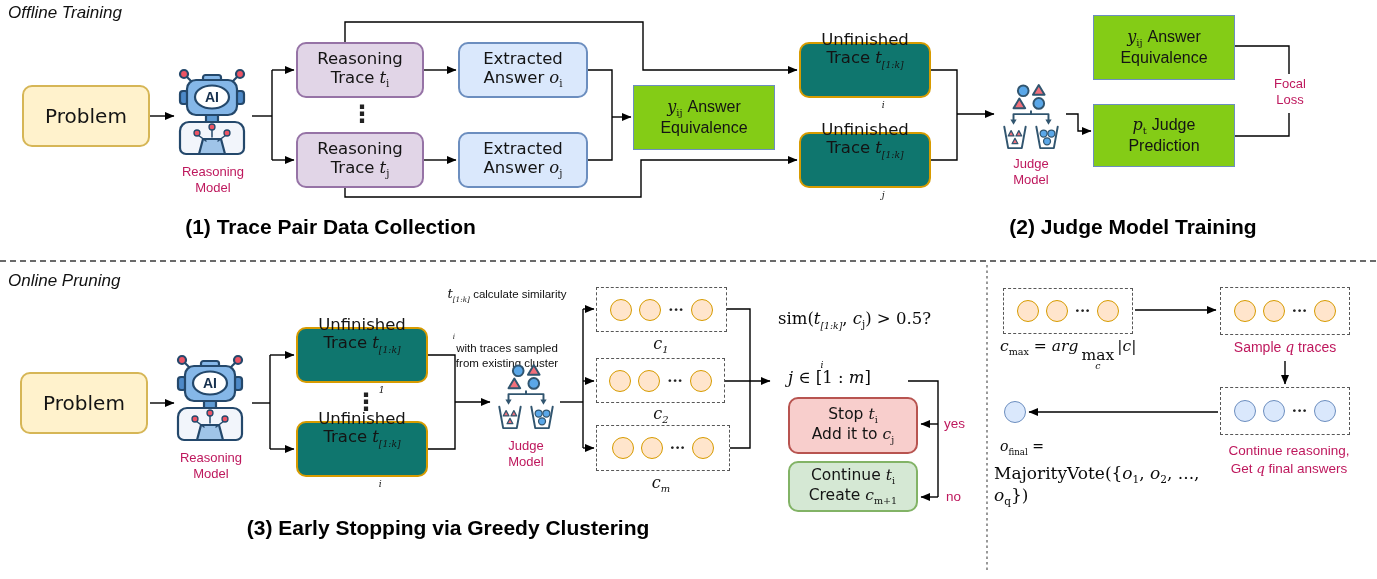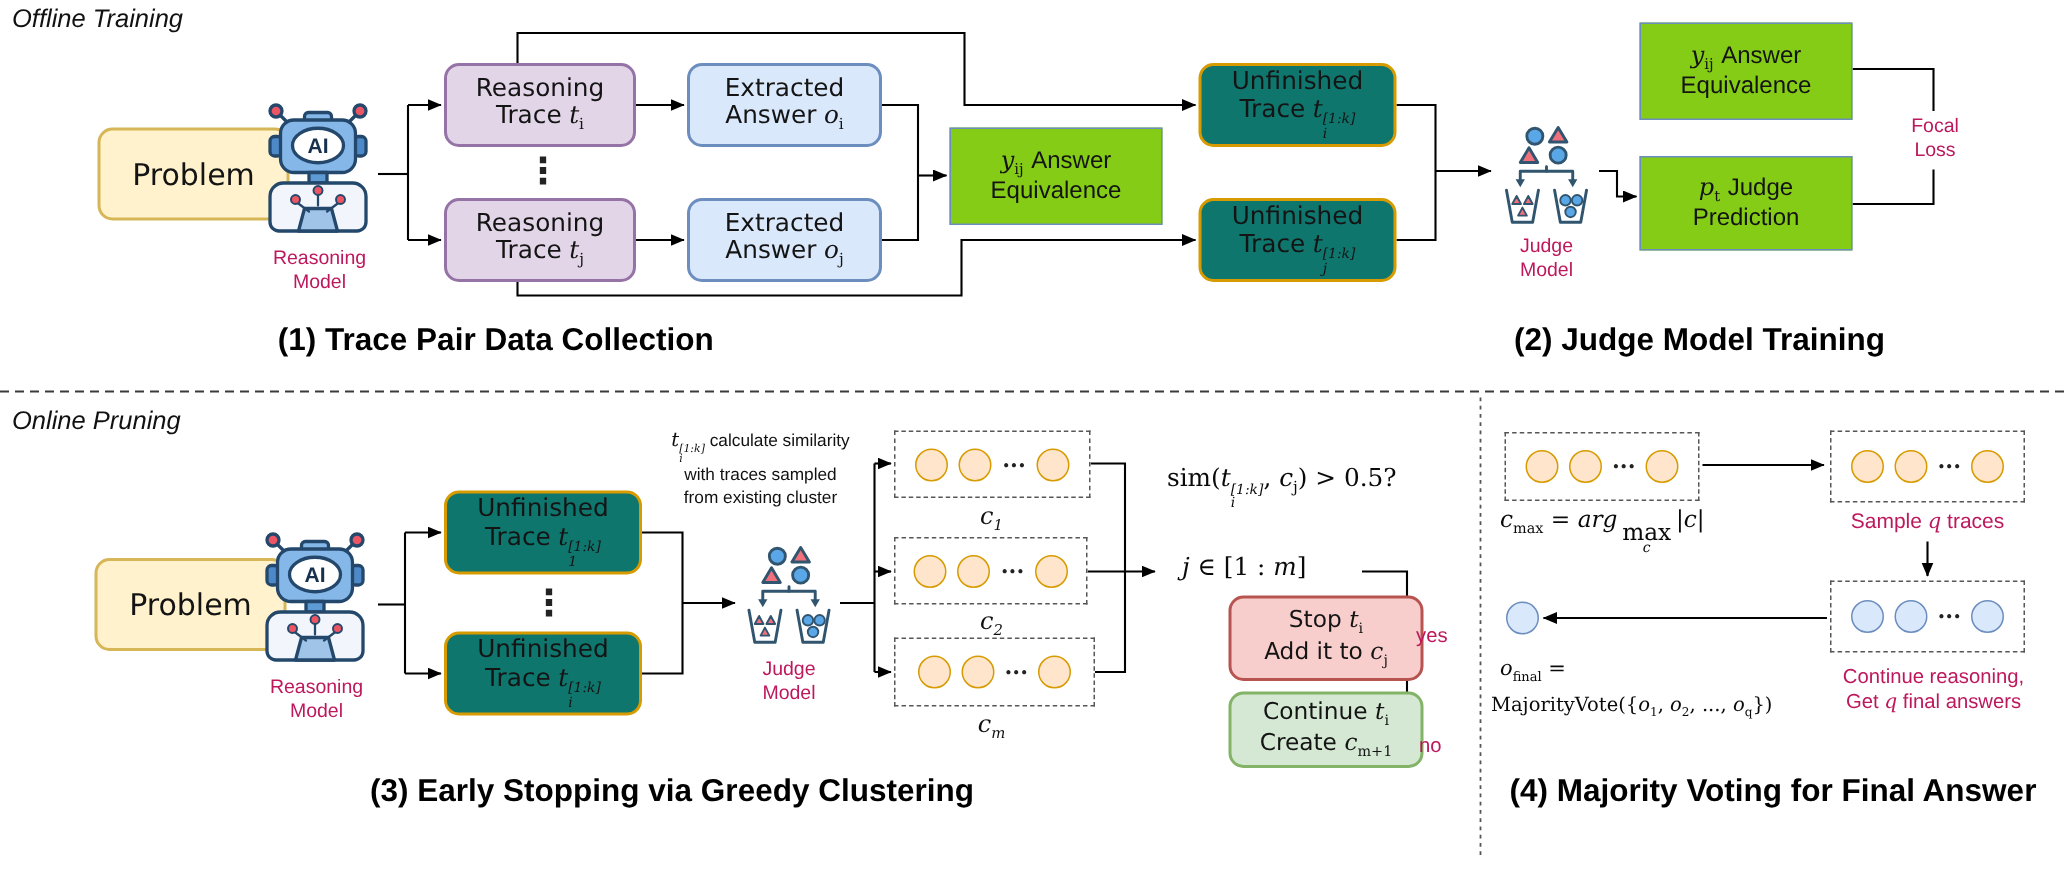--- a/index.html
+++ b/index.html
@@ -6,33 +6,33 @@
   #stage{position:relative;width:1377px;height:579px;background:#ffffff;overflow:hidden;
          font-family:"Liberation Sans",sans-serif;color:#111;}
   svg.wires{position:absolute;left:0;top:0;pointer-events:none;}
   .box{position:absolute;border:2px solid;border-radius:10px;display:flex;flex-direction:column;
        align-items:center;justify-content:center;text-align:center;
        font-family:"DejaVu Sans",sans-serif;color:#141414;box-sizing:border-box;}
   .box .ln{display:block;line-height:1.12;white-space:nowrap;}
   .purple{background:#E1D5E7;border-color:#9673A6;}
   .bluebox{background:#DAE8FC;border-color:#6C8EBF;}
   .orangebox{background:#0f766e;border-color:#D79B00;border-width:2.5px;}
-  .yellowbox{background:#FFF2CC;border-color:#D6B656;font-size:20px;margin-left:43px;}
+  .yellowbox{background:#FFF2CC;border-color:#D6B656;font-size:20px;}
   .redbox{background:#F8CECC;border-color:#B85450;}
   .greenbox{background:#D5E8D4;border-color:#82B366;}
   .plain{background:#84cc16;border:1.2px solid #6C8EBF;border-radius:0;}
-  .fs16{font-size:16.5px;} .fs15{font-size:15.5px;margin-left:31px;}
+  .fs16{font-size:16.5px;} .fs15{font-size:15.5px;}
   .lbl{position:absolute;text-align:center;line-height:1.25;color:#be185d;}
   .cap{position:absolute;font-weight:bold;font-size:21px;text-align:center;color:#000;white-space:nowrap;}
   .sech{position:absolute;font-style:italic;font-size:17px;color:#111;}
   .math{font-family:"DejaVu Serif",serif;}
   .math .v, i.v{font-family:"DejaVu Serif",serif;font-style:italic;}
   sub{font-size:0.62em;}
   .ss{display:inline-flex;flex-direction:column;align-items:flex-start;line-height:1.05;
-      vertical-align:-0.5em;font-size:0.56em;font-style:italic;font-family:"DejaVu Serif",serif;}
+      vertical-align:-0.5em;font-size:0.56em;font-style:italic;font-family:"DejaVu Serif",serif;gap:30px;}
   .gap{margin-left:5px;}
   .cluster{position:absolute;border:1.4px dashed #575757;display:flex;align-items:center;
            justify-content:center;gap:7px;box-sizing:border-box;background:#fff;}
   .crc{width:22px;height:22px;border-radius:50%;box-sizing:border-box;flex:0 0 auto;}
   .crc.o{background:#FFE5CC;border:1.6px solid #D79B00;}
   .crc.b{background:#DAE8FC;border:1.6px solid #6C8EBF;}
   .hdots{font-family:"DejaVu Serif",serif;font-size:15px;font-weight:bold;color:#222;}
   .vdots{position:absolute;font-family:"DejaVu Sans",sans-serif;font-weight:bold;font-size:24px;color:#222;}
   .clab{position:absolute;font-size:16px;text-align:center;}
   .note{position:absolute;font-size:11.5px;text-align:center;line-height:1.3;color:#111;}
@@ -101,21 +101,20 @@
       <line x1="0" y1="261" x2="1377" y2="261" stroke="#3a3a3a" stroke-width="1.3" stroke-dasharray="6 4"></line>
       <line x1="987" y1="265" x2="987" y2="573" stroke="#555" stroke-width="1.2" stroke-dasharray="2.5 3"></line>
     </g>
   </svg>
 
   <div class="sech" style="left:8px;top:3px;">Offline Training</div>
   <div class="sech" style="left:8px;top:271px;">Online Pruning</div>
   <div class="cap" style="left:128px;top:215px;width:405px;">(1) Trace Pair Data Collection</div>
   <div class="cap" style="left:955px;top:215px;width:356px;">(2) Judge Model Training</div>
   <div class="cap" style="left:226px;top:516px;width:444px;">(3) Early Stopping via Greedy Clustering</div>
-  <div class="cap" style="left:993px;top:516px;width:378px;">(4) Majority Voting for Final Answer</div>
 
   <div class="box yellowbox" style="left:22px;top:85px;width:128px;height:62px;">
     <span class="ln">Problem</span>
   </div>
 
   <svg style="position:absolute;left:172px;top:68px;" width="80" height="92" viewBox="0 0 80 92">
     <g stroke="#24486B" stroke-width="2.2" stroke-linecap="round" stroke-linejoin="round">
       <line x1="21" y1="15" x2="13" y2="7"></line>
         <line x1="59" y1="15" x2="67" y2="7"></line>
       <circle cx="12" cy="6" r="4" fill="#ED5565"></circle>
@@ -389,17 +388,17 @@
   </div>
   <div class="lbl" style="left:1203px;top:443px;width:172px;font-size:13.5px;">
     <span>Continue reasoning,</span><br>
     <span>Get</span> <i class="v math">q</i> <span>final answers</span>
   </div>
 
   <span class="crc b" style="position:absolute;left:1004px;top:401px;"></span>
   <div class="eq" style="left:1000px;top:438px;width:110px;font-size:14px;">
     <i class="v">o</i><sub>final</sub><span> =</span>
   </div>
-  <div class="eq" style="left:994px;top:463px;width:220px;font-size:13px;">
+  <div class="eq" style="left:994px;top:463px;width:220px;font-size:17px;">
     <span>MajorityVote({</span><i class="v">o</i><sub>1</sub><span>, </span><i class="v">o</i><sub>2</sub><span>, ..., </span><i class="v">o</i><sub class="v">q</sub><span>})</span>
   </div>
 
 </div>
 
 </body></html>

